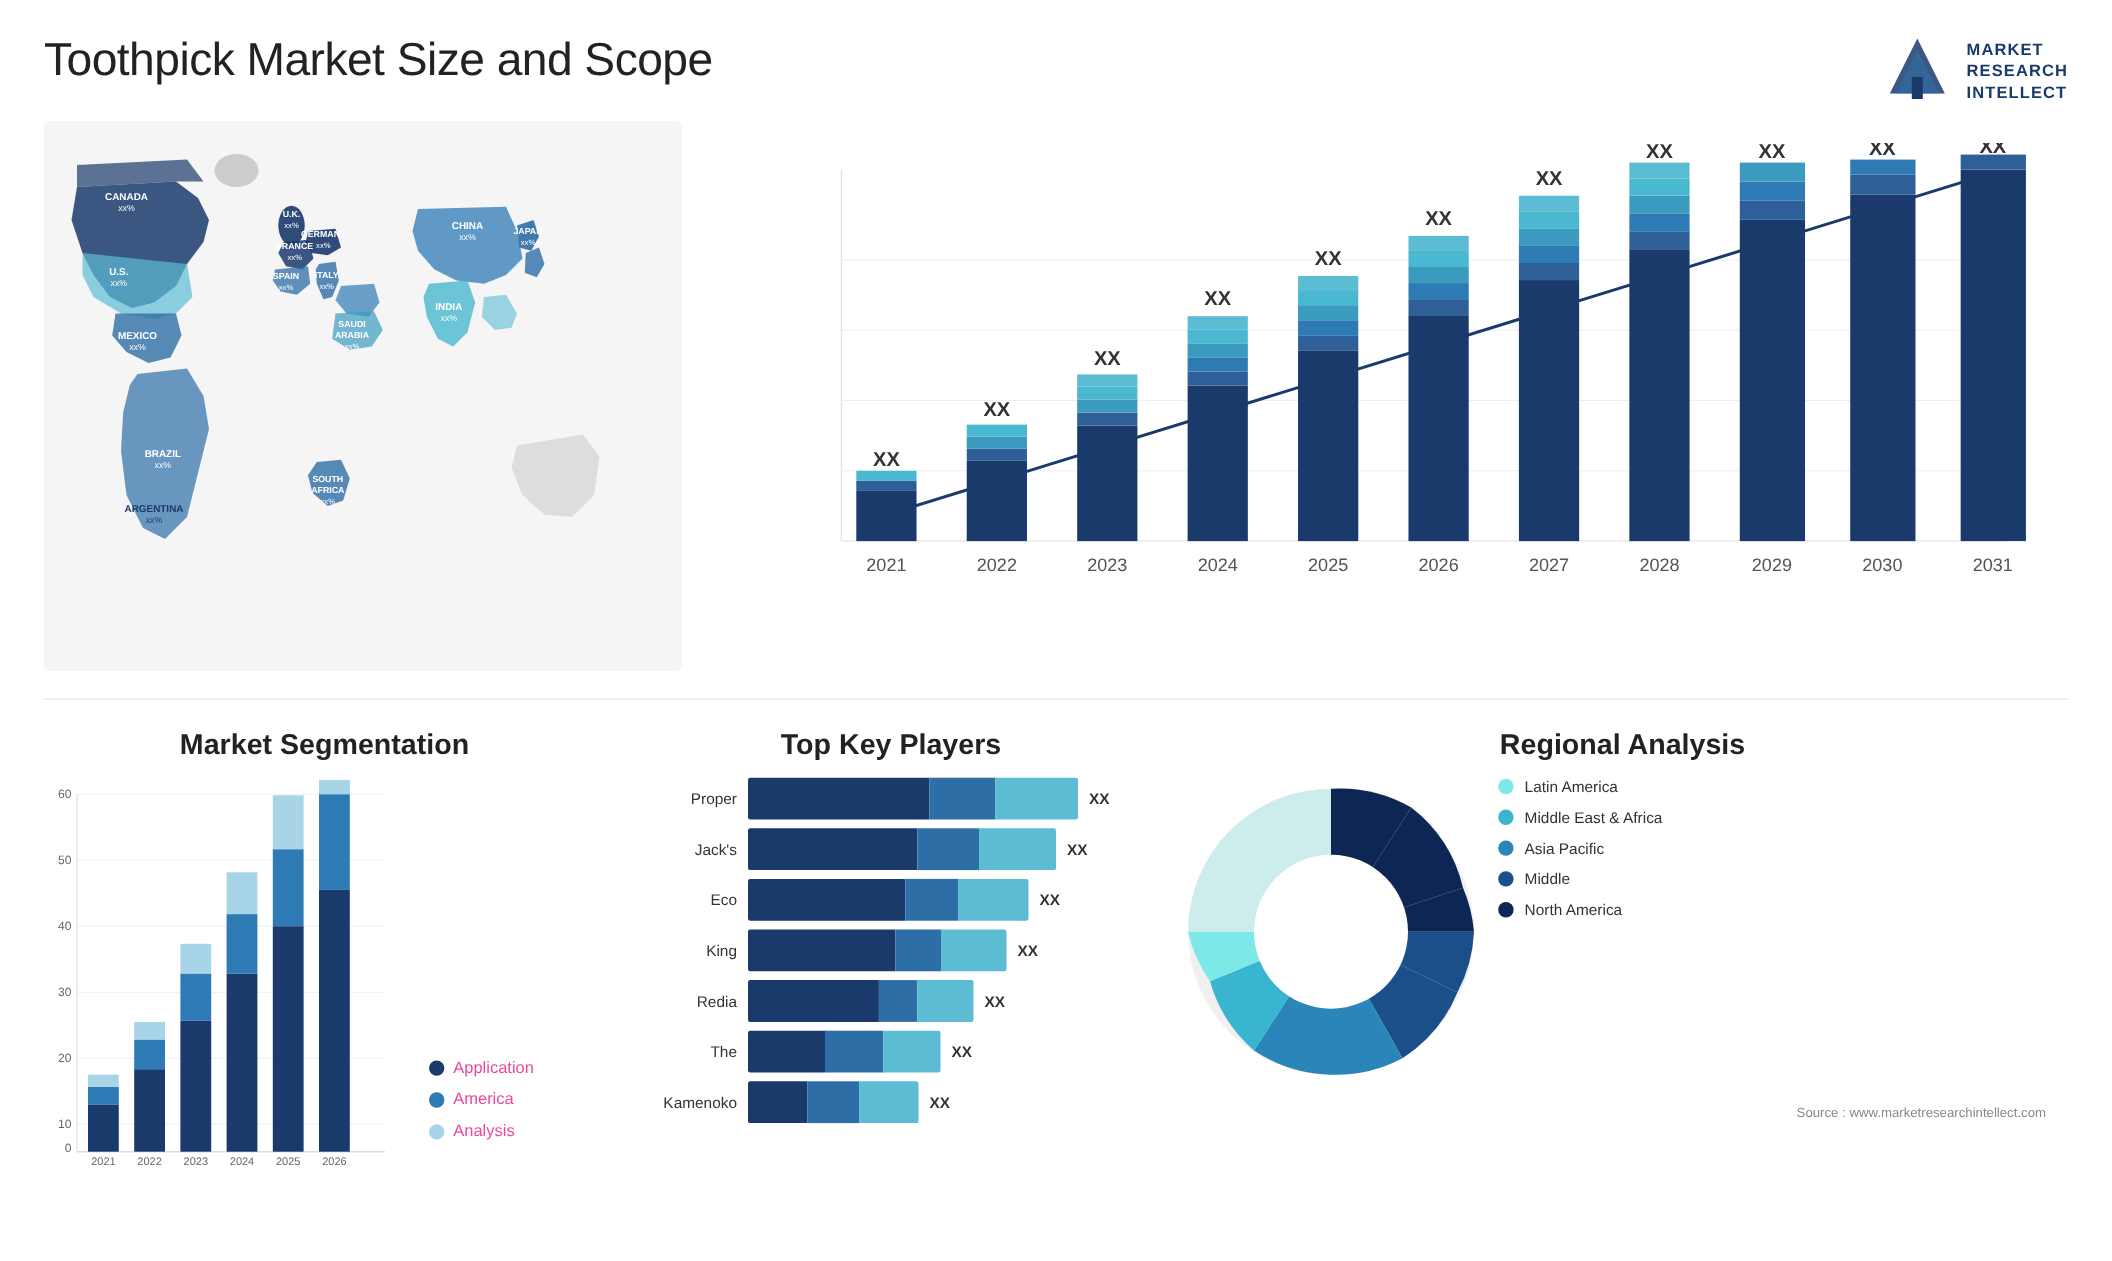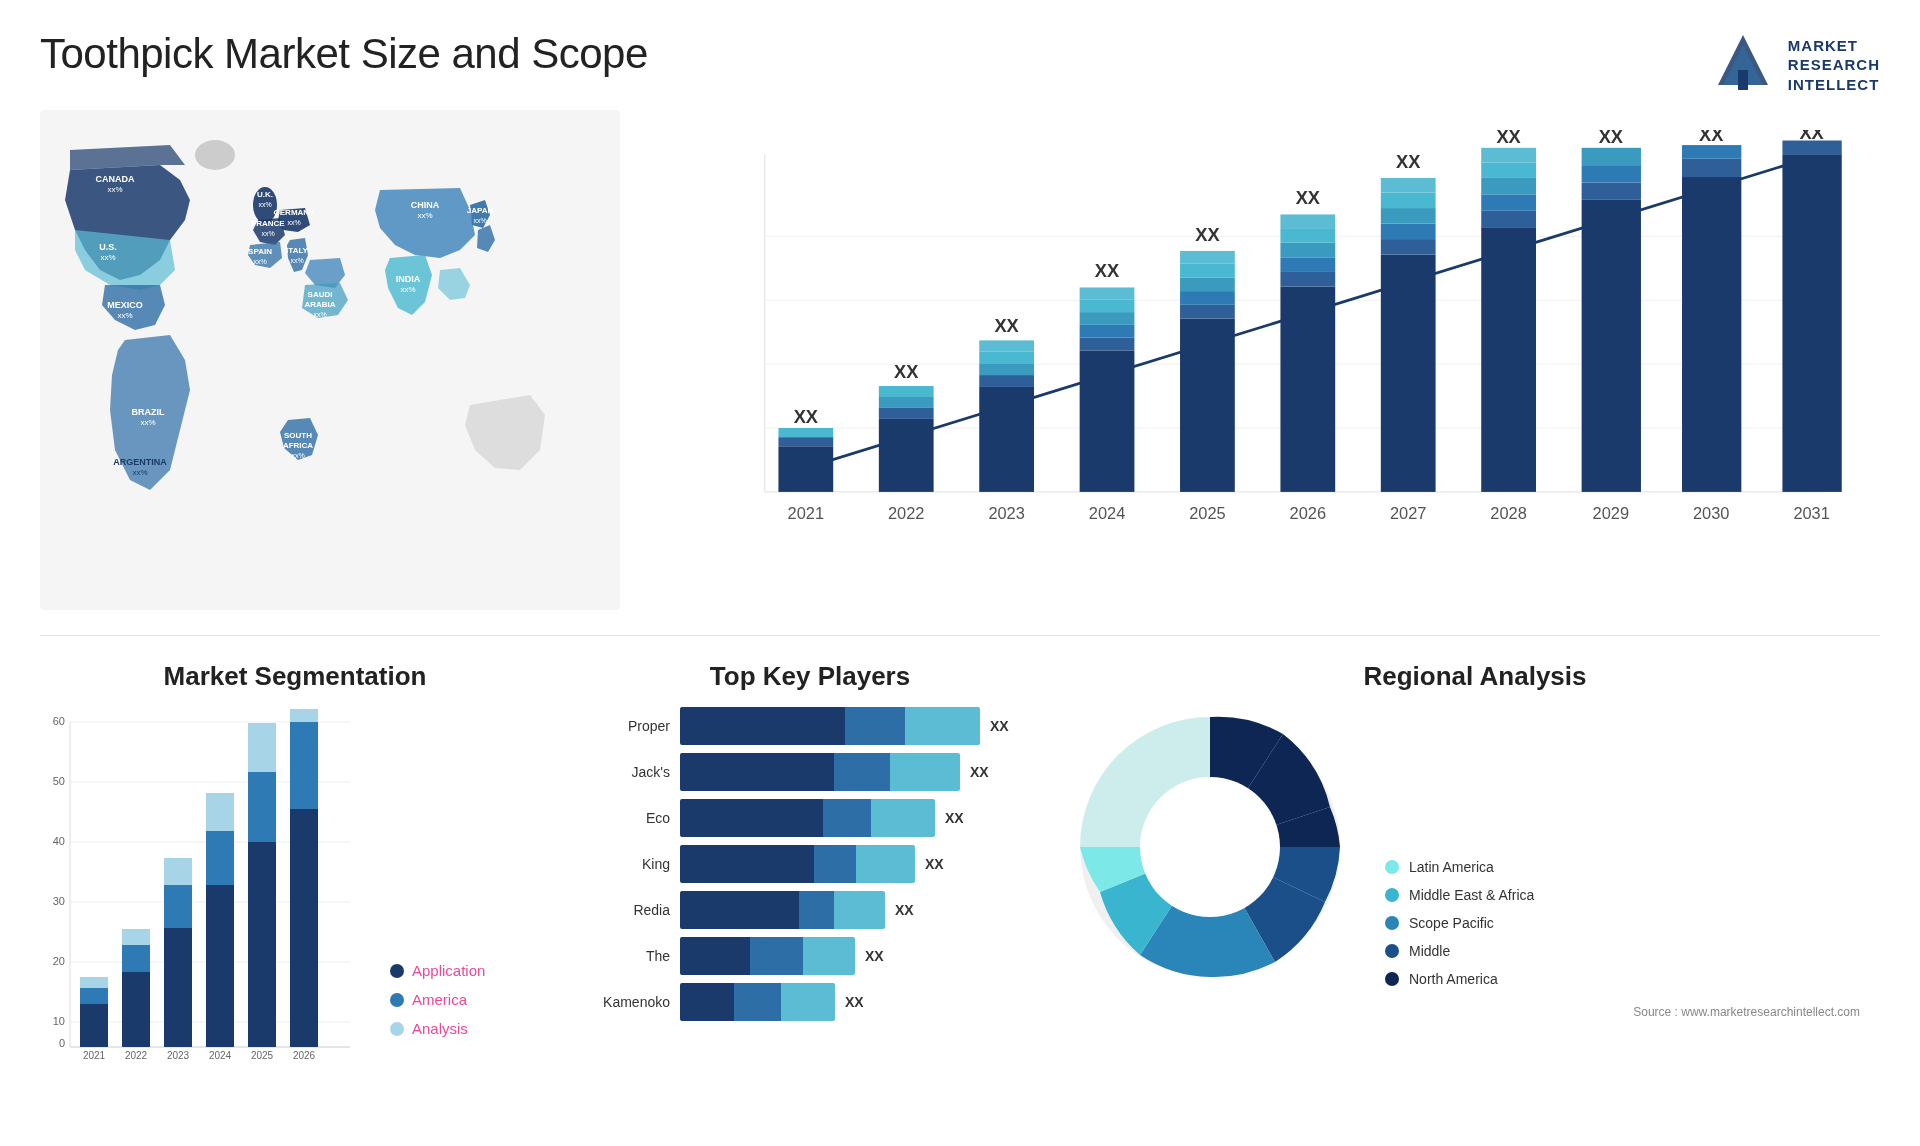--- a/index.html
+++ b/index.html
@@ -175,22 +175,22 @@
       color: #333;
       margin-left: 5px;
     }
 
     
     .regional-section {
       flex: 1;
     }
     .regional-content {
       display: flex;
-      gap: 35px;
-      align-items: flex-end;
+      gap: 12px;
+      align-items: flex-start;
       margin-top: 10px;
     }
     .donut-container {
       flex: 0 0 280px;
       height: 280px;
       position: relative;
     }
     .regional-legend {
       flex: 1;
       display: flex;
@@ -629,21 +629,21 @@
         <div class="regional-legend-item">
           <div class="regional-dot" style="background:#7de8e8;"></div>
           <span>Latin America</span>
         </div>
         <div class="regional-legend-item">
           <div class="regional-dot" style="background:#3ab5d0;"></div>
           <span>Middle East &amp; Africa</span>
         </div>
         <div class="regional-legend-item">
           <div class="regional-dot" style="background:#2a85b8;"></div>
-          <span>Scope Pacific</span>
+          <span>Asia Pacific</span>
         </div>
         <div class="regional-legend-item">
           <div class="regional-dot" style="background:#1a4f8a;"></div>
           <span>Middle</span>
         </div>
         <div class="regional-legend-item">
           <div class="regional-dot" style="background:#0d2654;"></div>
           <span>North America</span>
         </div>
       </div>

